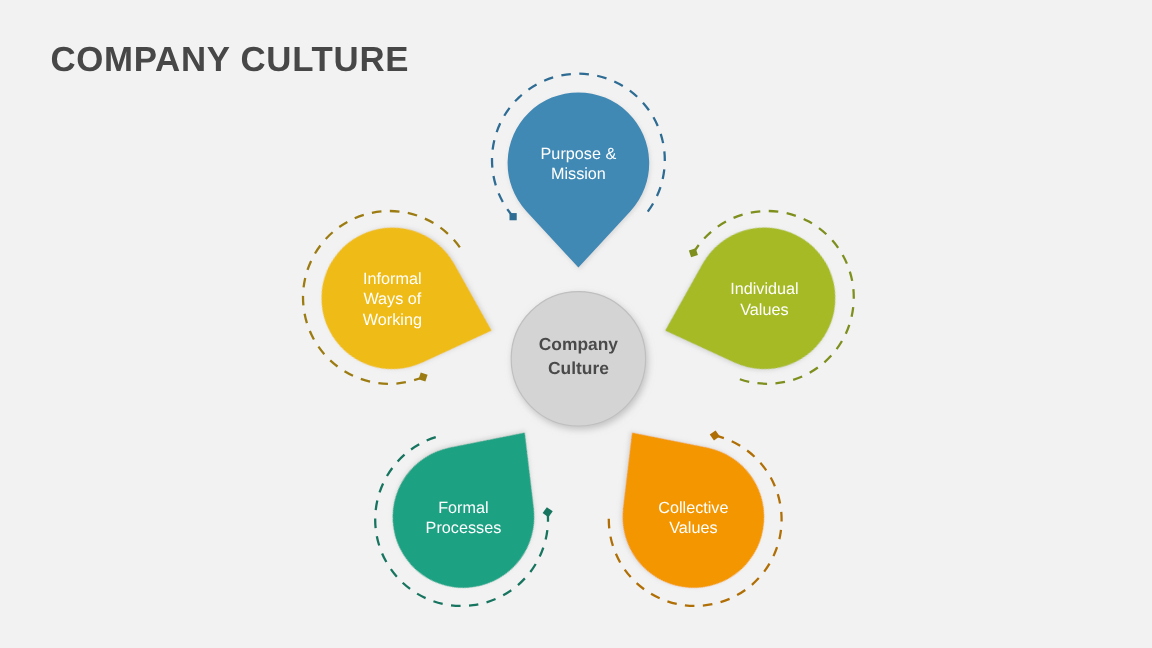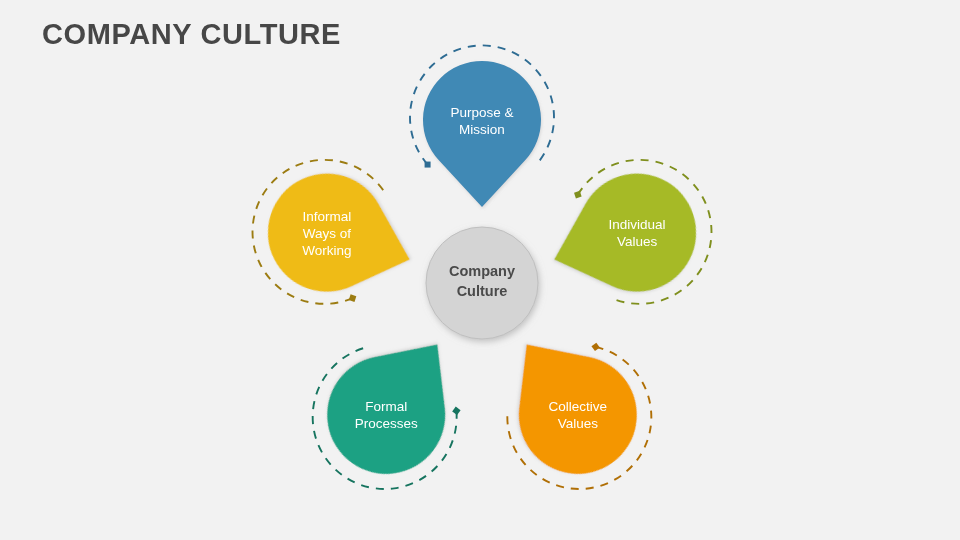--- a/index.html
+++ b/index.html
@@ -10,21 +10,21 @@
   body {
     width: 960px;
     height: 540px;
     background: #f2f2f2;
     font-family: "Liberation Sans", sans-serif;
     overflow: hidden;
     position: relative;
   }
   #slide {
     position: absolute;
-    left: 0; top: 0;
+    left: 0; top: 16px;
     width: 960px;
     height: 464px;
     background: #f2f2f2;
   }
   #page-title {
     position: absolute;
     left: 42px;
     top: 18px;
     font-size: 29px;
     font-weight: bold;

